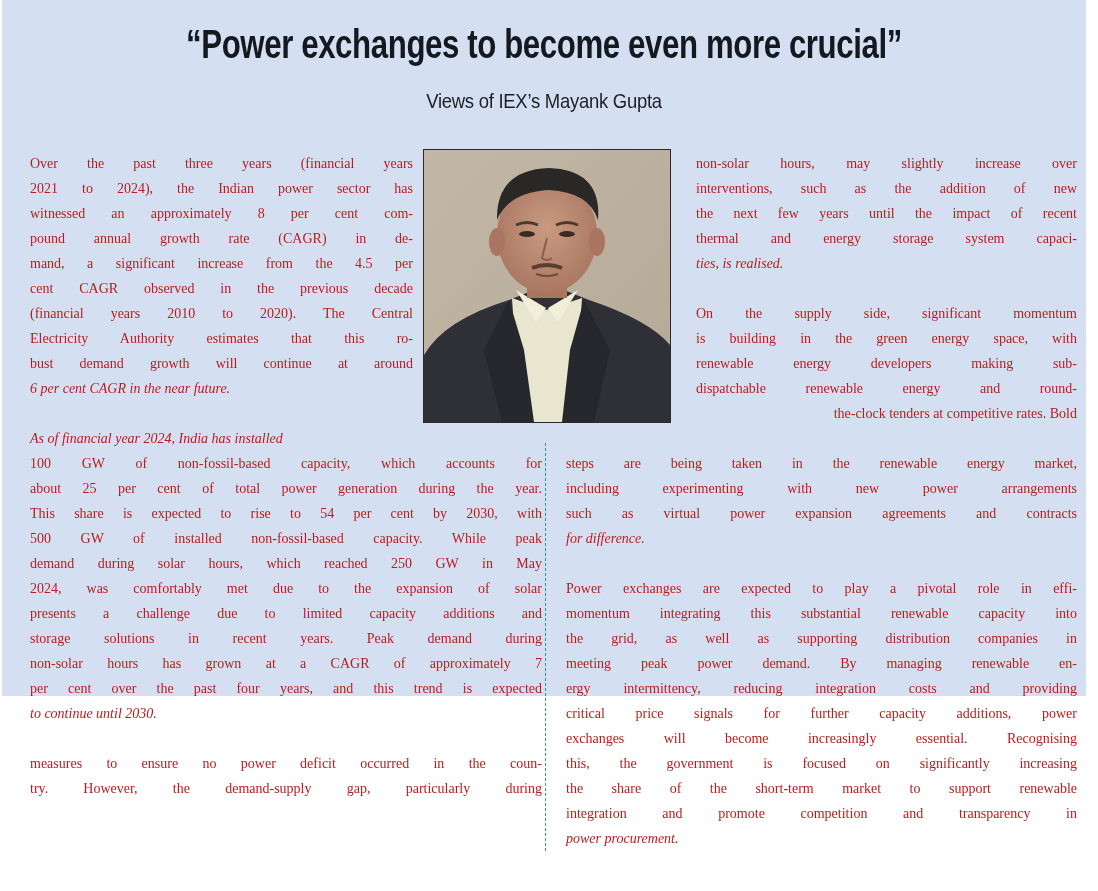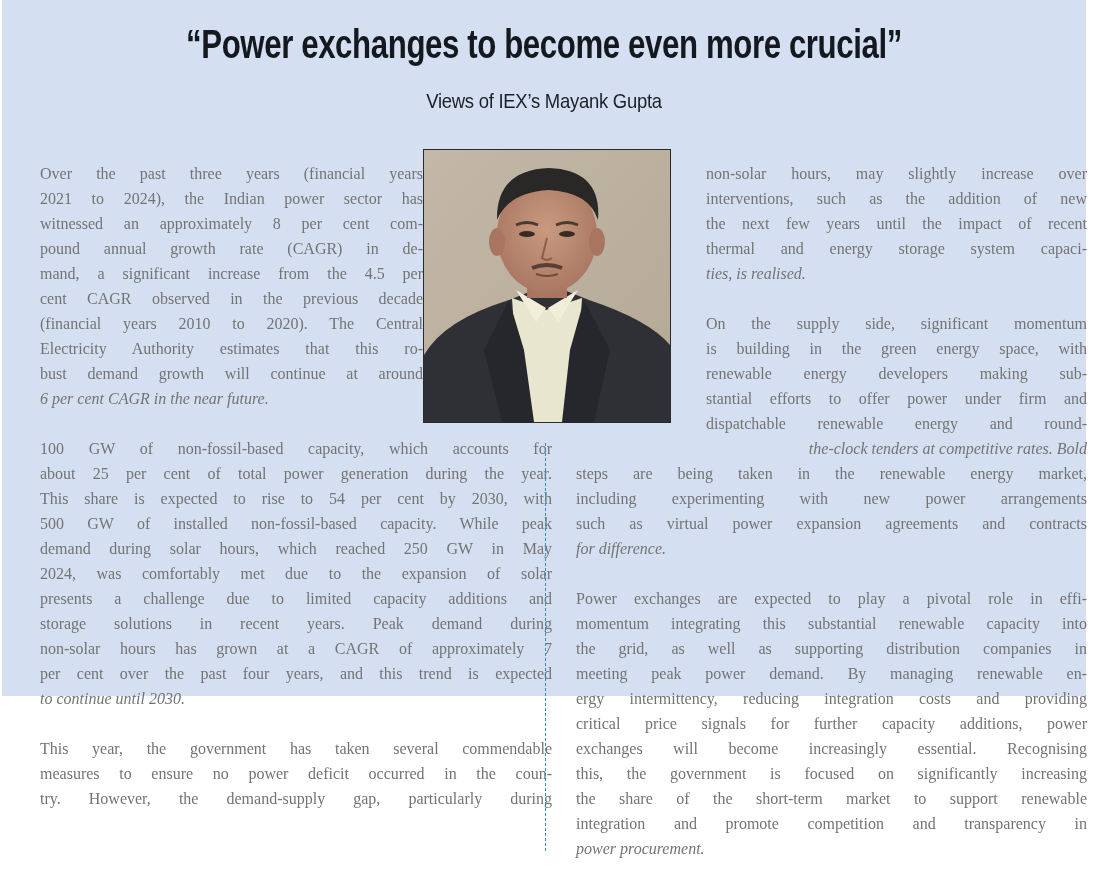--- a/index.html
+++ b/index.html
@@ -47,25 +47,25 @@
       font-size: 21px;
       color: #1c1f26;
       transform: scaleX(0.88);
       transform-origin: center;
       line-height: 30px;
       white-space: nowrap;
       letter-spacing: -0.3px;
     }
     .body-text {
       font-family: "Liberation Serif", serif;
-      font-size: 16px;
+      font-size: 14px;
       line-height: 25px;
-      color: #737373;
+      color: #b91c1c;
       text-align: justify;
-      margin: 18px;
+      margin: 8px;
       position: absolute;
     }
     .gap { height: 25px; }
     .photo {
       position: absolute;
       left: 421px;
       top: 149px;
       width: 246px;
       height: 272px;
       border: 1px solid #2a2a2a;
@@ -158,39 +158,38 @@
   <div class="body-text col-right-top">
     <span class="line">non-solar hours, may slightly increase over</span>
     <span class="line">interventions, such as the addition of new</span>
     <span class="line">the next few years until the impact of recent</span>
     <span class="line">thermal and energy storage system capaci-</span>
     <span class="line last">ties, is realised.</span>
     <div class="gap"></div>
     <span class="line">On the supply side, significant momentum</span>
     <span class="line">is building in the green energy space, with</span>
     <span class="line">renewable energy developers making sub-</span>
-    <span class="line">stantial efforts to offer power under firm and</span>
     <span class="line">dispatchable renewable energy and round-</span>
-    <span class="line" style="text-align: left; text-align-last: right; font-style: italic;">the-clock tenders at competitive rates. Bold</span>
+    <span class="line" style="text-align: left; text-align-last: right;">the-clock tenders at competitive rates. Bold</span>
   </div>
 
   <div class="body-text col-left-bottom">
+    <span class="line last">As of financial year 2024, India has installed</span>
     <span class="line">100 GW of non-fossil-based capacity, which accounts for</span>
     <span class="line">about 25 per cent of total power generation during the year.</span>
     <span class="line">This share is expected to rise to 54 per cent by 2030, with</span>
     <span class="line">500 GW of installed non-fossil-based capacity. While peak</span>
     <span class="line">demand during solar hours, which reached 250 GW in May</span>
     <span class="line">2024, was comfortably met due to the expansion of solar</span>
     <span class="line">presents a challenge due to limited capacity additions and</span>
     <span class="line">storage solutions in recent years. Peak demand during</span>
     <span class="line">non-solar hours has grown at a CAGR of approximately 7</span>
     <span class="line">per cent over the past four years, and this trend is expected</span>
     <span class="line last">to continue until 2030.</span>
     <div class="gap"></div>
-    <span class="line">This year, the government has taken several commendable</span>
     <span class="line">measures to ensure no power deficit occurred in the coun-</span>
     <span class="line">try. However, the demand-supply gap, particularly during</span>
   </div>
 
   <div class="divider"></div>
 
   <div class="body-text col-right-bottom">
     <span class="line">steps are being taken in the renewable energy market,</span>
     <span class="line">including experimenting with new power arrangements</span>
     <span class="line">such as virtual power expansion agreements and contracts</span>

